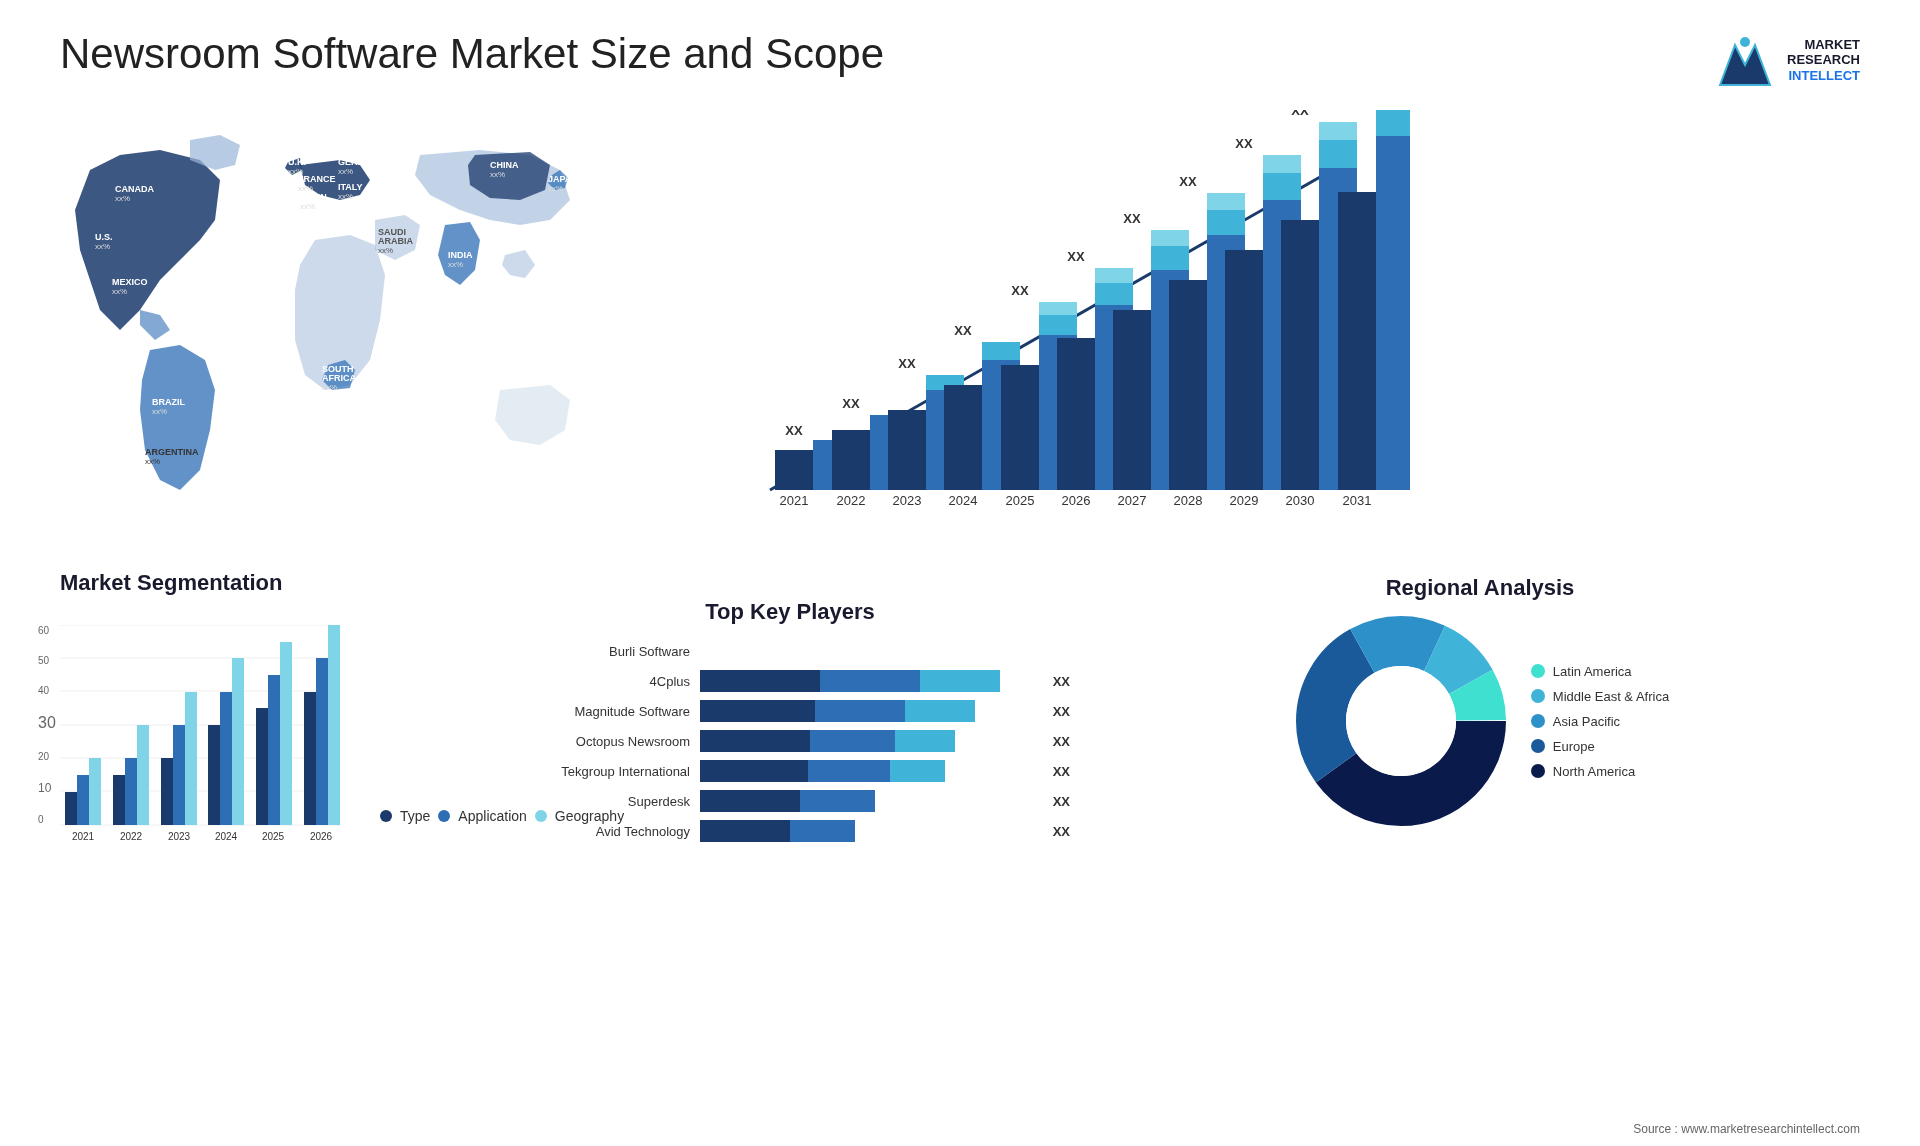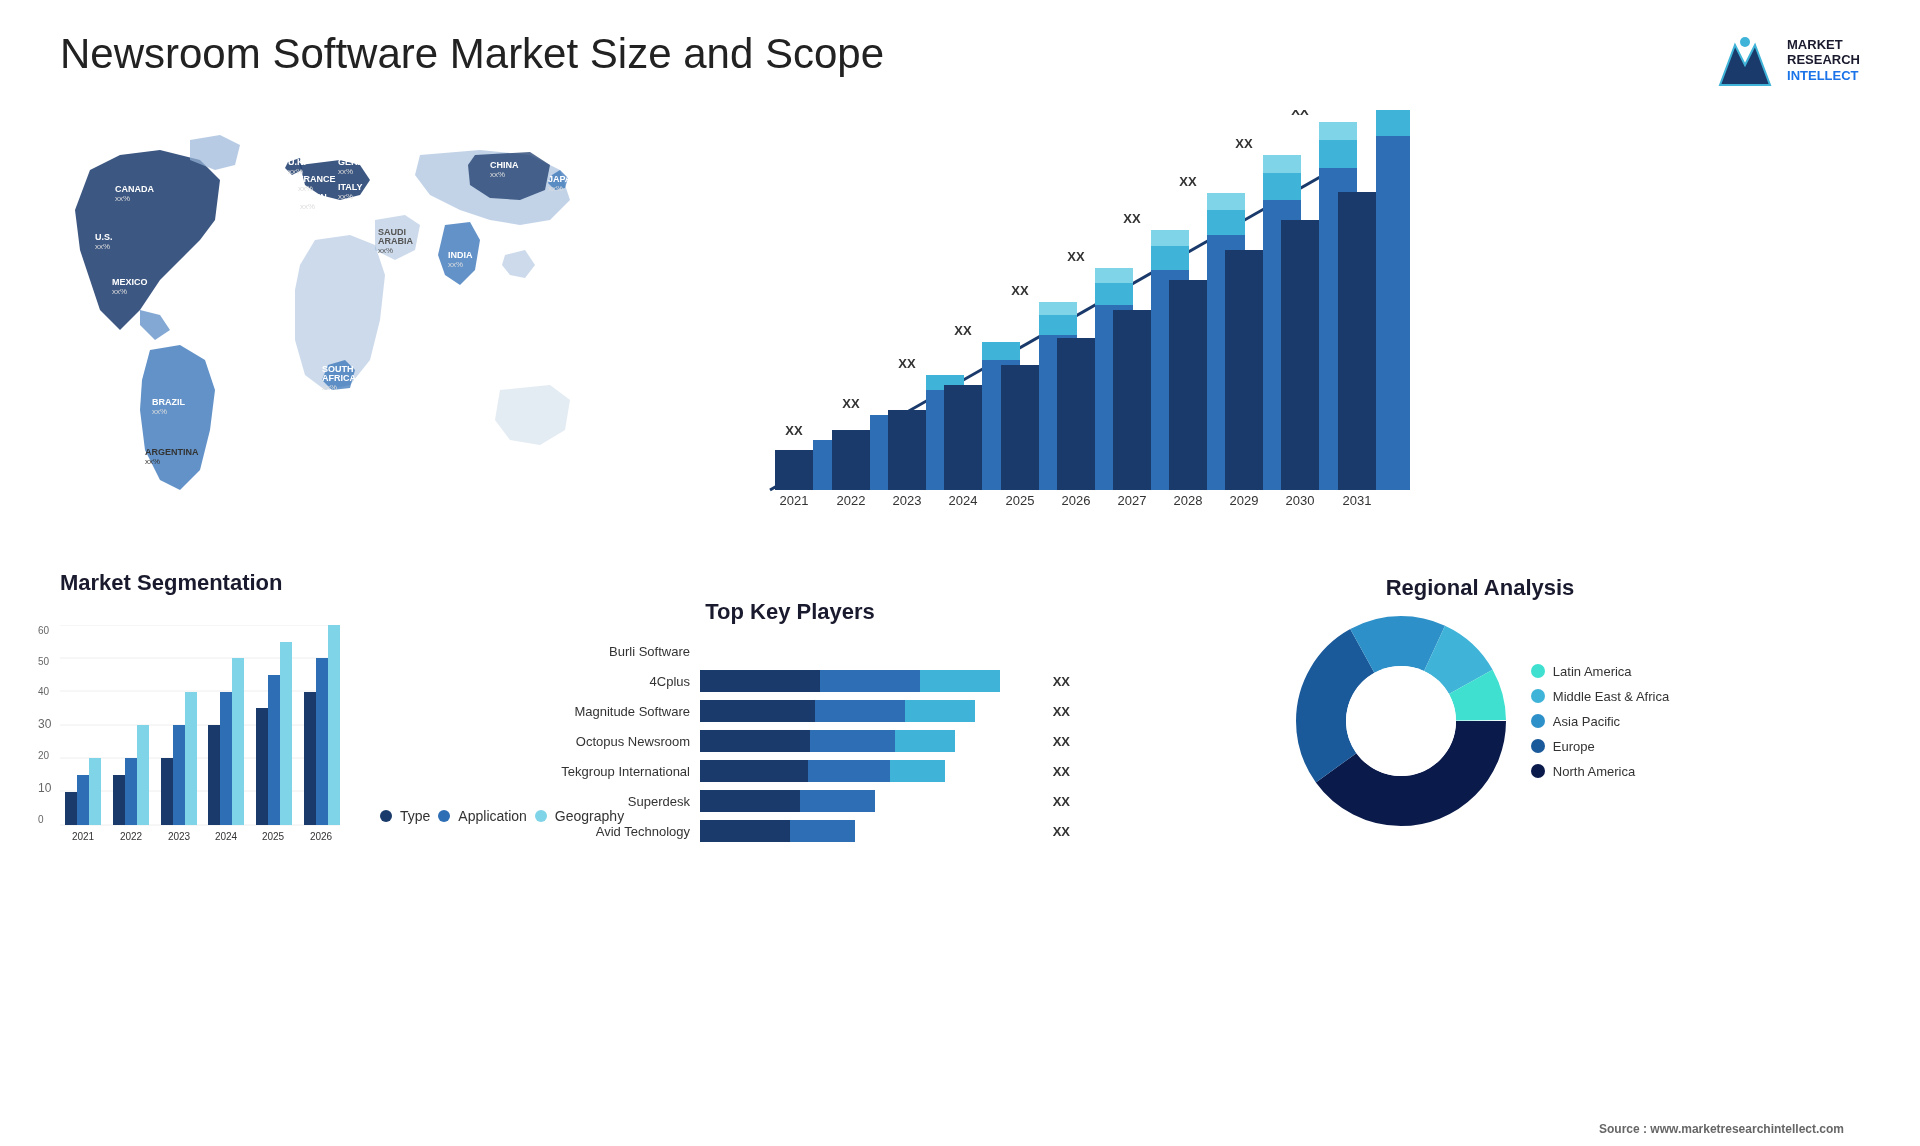--- a/index.html
+++ b/index.html
@@ -37,21 +37,21 @@
       align-items: center;
       gap: 12px;
     }
 
     .logo-icon {
       width: 60px;
       height: 60px;
     }
 
     .logo-text {
-      text-align: left;
+      text-align: right;
       line-height: 1.2;
     }
 
     .logo-text .market { font-size: 13px; font-weight: 700; color: #1a1a2e; }
     .logo-text .research { font-size: 13px; font-weight: 700; color: #1a1a2e; }
     .logo-text .intellect { font-size: 13px; font-weight: 700; color: #1a73e8; }
 
     .section-title {
       font-size: 22px;
       font-weight: 600;
@@ -158,24 +158,23 @@
       width: 14px;
       height: 14px;
       border-radius: 50%;
       flex-shrink: 0;
     }
 
     
     .source-text {
       position: absolute;
       bottom: 10px;
-      right: 76px;
+      right: 60px;
       font-size: 12px;
       color: #666;
-      font-weight: bold;
     }
   </style>
 </head>
 <body>
 
 <div class="page-container">
 
   <div class="header">
     <h1 class="main-title">Newsroom Software Market Size and Scope</h1>
     <div class="logo-container">
@@ -345,21 +344,21 @@
 
       <div>
         <h2 class="section-title">Market Segmentation</h2>
         <div style="display:flex; gap:20px; align-items:flex-end;">
           <div style="position:relative;margin-top:14px;">
             
             <div style="position:absolute; left:-22px; top:0; height:200px; display:flex; flex-direction:column; justify-content:space-between;">
               <span style="font-size:10px;color:#666;">60</span>
               <span style="font-size:10px;color:#666;">50</span>
               <span style="font-size:10px;color:#666;">40</span>
-              <span style="font-size:12px;color:#666;">30</span>
+              <span style="font-size:16px;color:#666;">30</span>
               <span style="font-size:10px;color:#666;">20</span>
               <span style="font-size:12px;color:#666;">10</span>
               <span style="font-size:10px;color:#666;">0</span>
             </div>
             <svg viewBox="0 0 300 220" width="300" height="220">
 
               <line x1="0" y1="0" x2="280" y2="0" stroke="#eee" stroke-width="1"></line>
               <line x1="0" y1="33" x2="280" y2="33" stroke="#eee" stroke-width="1"></line>
               <line x1="0" y1="66" x2="280" y2="66" stroke="#eee" stroke-width="1"></line>
               <line x1="0" y1="100" x2="280" y2="100" stroke="#eee" stroke-width="1"></line>

